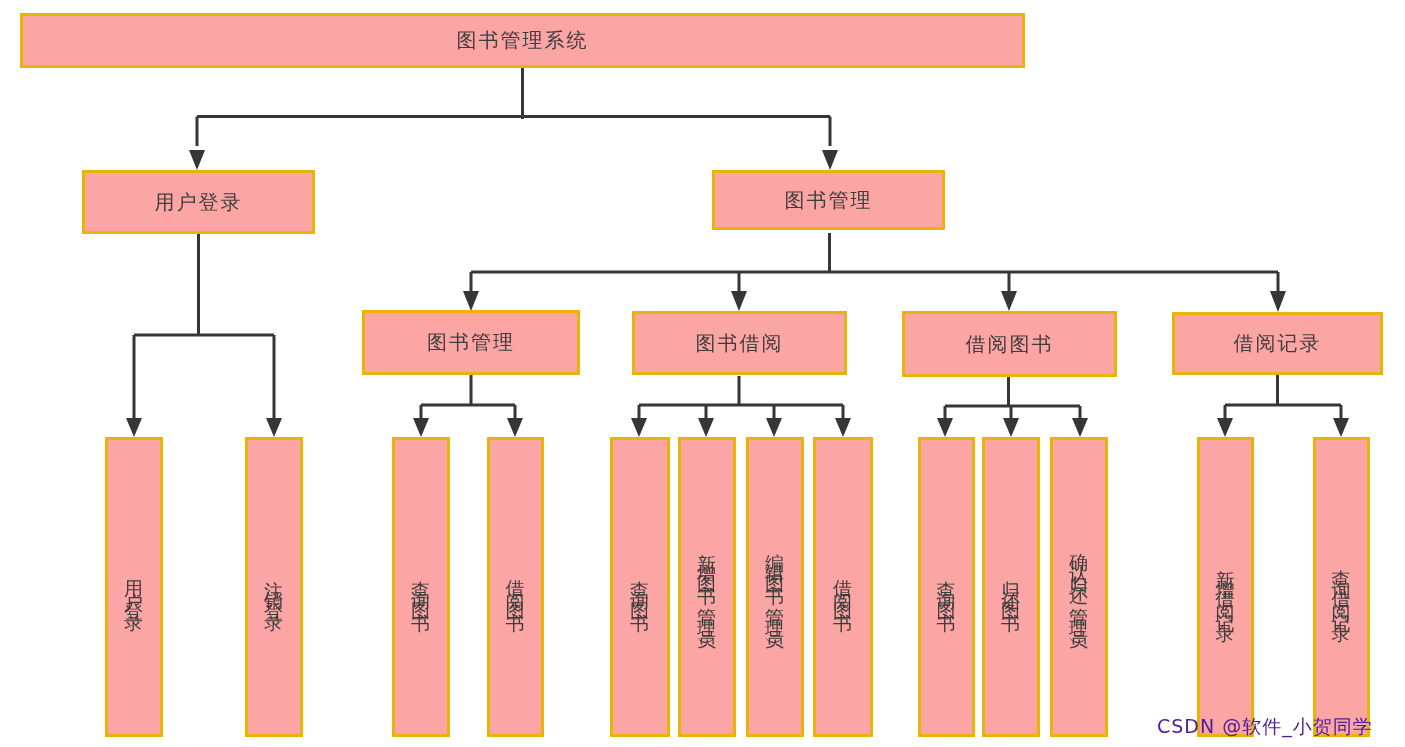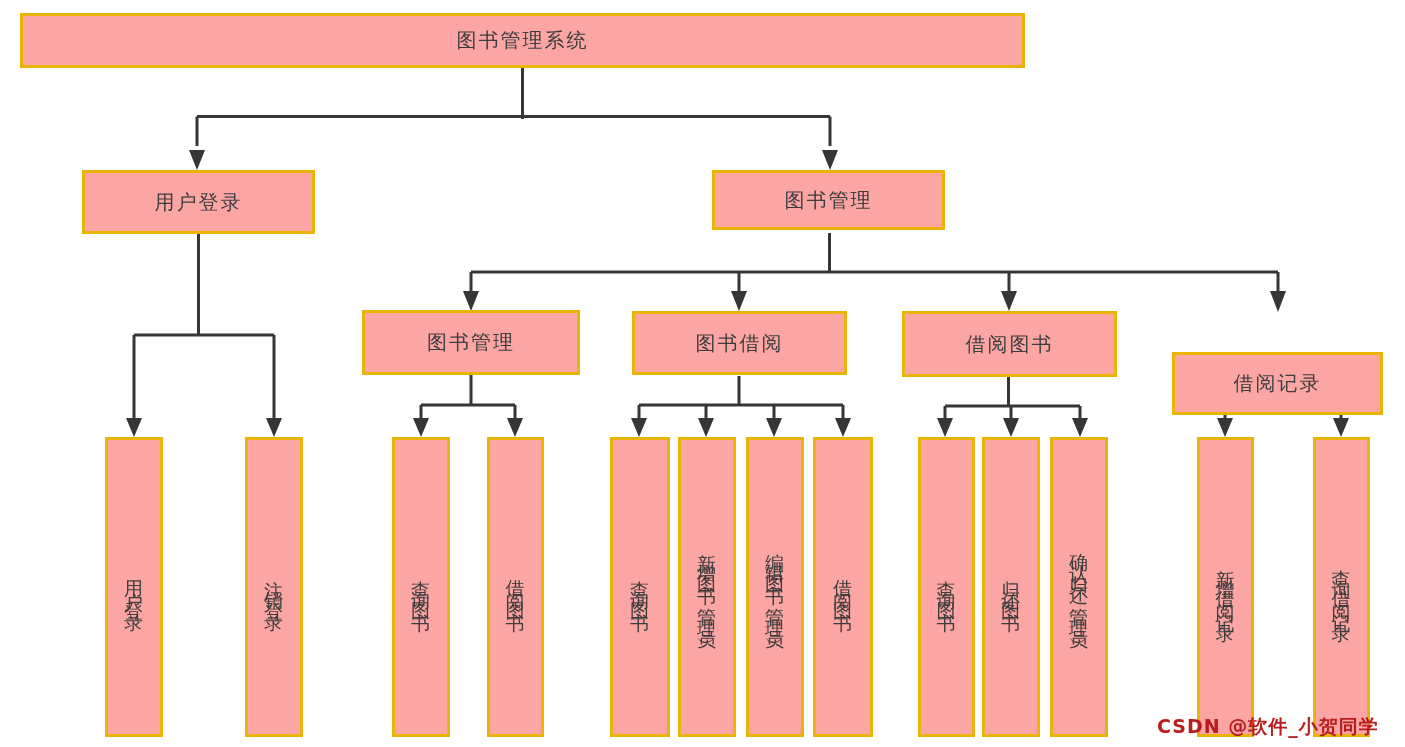--- a/index.html
+++ b/index.html
@@ -17,32 +17,32 @@
     font-size:19px;writing-mode:vertical-rl;text-orientation:mixed;
     letter-spacing:11px;line-height:1;
   }
   
   #n-root{left:20px;top:13px;width:1005px;height:55px;}
   #n-l2a{left:82px;top:170px;width:233px;height:64px;}
   #n-l2b{left:712px;top:170px;width:233px;height:60px;}
   #n-l3a{left:362px;top:310px;width:218px;height:65px;}
   #n-l3b{left:632px;top:311px;width:215px;height:64px;font-family:Liberation Mono, monospace;}
   #n-l3c{left:902px;top:311px;width:215px;height:66px;}
-  #n-l3d{left:1172px;top:312px;width:211px;height:63px;margin-top:40px;}
+  #n-l3d{left:1172px;top:312px;width:211px;height:63px;}
   .leaf{top:437px;height:300px;}
   #n-a1{left:105px;width:58px;} #n-a2{left:245px;width:58px;}
   #n-b1{left:392px;width:58px;} #n-b2{left:487px;width:57px;}
   #n-c1{left:610px;width:60px;} #n-c2{left:678px;width:58px;}
   #n-c3{left:746px;width:58px;} #n-c4{left:813px;width:60px;}
   #n-d1{left:918px;width:57px;} #n-d2{left:982px;width:58px;}
   #n-d3{left:1050px;width:58px;}
   #n-e1{left:1197px;width:57px;} #n-e2{left:1313px;width:57px;}
   #watermark{
-    position:absolute;left:1157px;top:714px;font-size:19px;color:#b91c1c;
-    letter-spacing:1px;white-space:nowrap;z-index:5;font-weight:bold;
+    position:absolute;left:1157px;top:714px;font-size:19px;color:#4c1d95;
+    letter-spacing:1px;white-space:nowrap;z-index:5;
   }
 </style>
 </head>
 <body>
 
 <div id="canvas">
 
   <svg id="wires" viewBox="0 0 1405 747" xmlns="http://www.w3.org/2000/svg">
     <path fill="none" stroke="#363636" stroke-width="3" d="
       M522.5 68 V119 M197 116.5 H830 M197 116.5 V146 M830 116.5 V146

